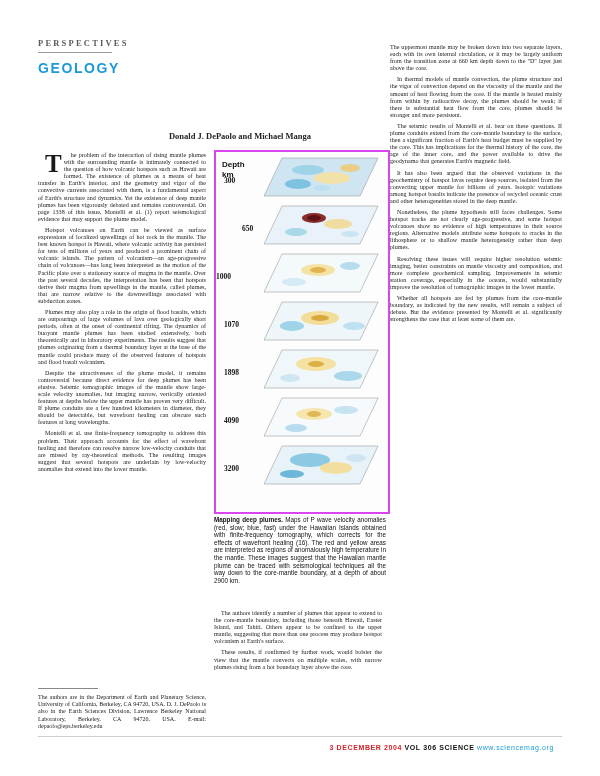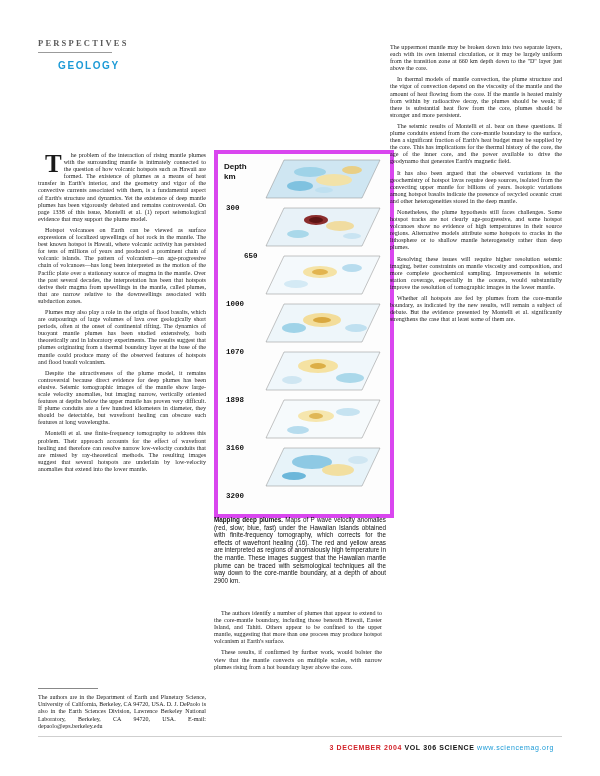--- a/index.html
+++ b/index.html
@@ -40,25 +40,24 @@
     top: 52px;
     width: 74px;
     height: 1px;
     background: #9b9b9b;
   }
   .section-label {
     position: absolute;
     left: 38px;
     top: 60px;
     font-family: "Liberation Sans", sans-serif;
-    font-size: 10px;
+    font-size: 14px;
     font-weight: bold;
     letter-spacing: 1.6px;
     color: #1c9ad6;
-    margin-left: 20px;
   }
   .title {
     position: absolute;
     left: 38px;
     top: 78px;
     width: 404px;
     text-align: center;
     font-family: "Liberation Serif", serif;
     font-size: 19px;
     font-weight: bold;
@@ -103,46 +102,45 @@
   }
 
   
   .figure {
     position: absolute;
     left: 214px;
     top: 150px;
     width: 172px;
     height: 360px;
     background: #fdfdfd;
-    border: 4px solid #d946ef;
+    border: 2px solid #d946ef;
     overflow: hidden;
   }
   .fig-depth-label {
     position: absolute;
     left: 6px;
     top: 8px;
     font-family: "Liberation Sans", sans-serif;
     font-size: 8px;
     font-weight: bold;
     color: #111;
     line-height: 9.5px;
   }
   .slab {
     position: absolute;
     width: 118px;
     height: 43px;
   }
   .slab svg { display: block; }
   .slab-label {
     position: absolute;
-    font-family: Liberation Mono, monospace;
+    font-family: Liberation Serif, serif;
     font-size: 7.5px;
     font-weight: bold;
     color: #111;
-    margin-top: 26px;
   }
   .fig-caption {
     position: absolute;
     left: 214px;
     top: 516px;
     width: 172px;
     font-family: "Liberation Sans", sans-serif;
     font-size: 6.3px;
     line-height: 7.6px;
     color: #111;
@@ -204,20 +202,21 @@
 </style>
 </head>
 <body>
 
 <div class="page">
 
   <div class="kicker">PERSPECTIVES</div>
   <div class="kicker-rule"></div>
   <div class="section-label">GEOLOGY</div>
   <div class="title" style="white-space:pre-line"></div>
+  <div class="authors">Donald J. DePaolo and Michael Manga</div>
 
   <div class="col" id="col1">
     <p class="dropcap-para">The problem of the interaction of rising mantle plumes with the surrounding mantle is intimately connected to the question of how volcanic hotspots such as Hawaii are formed. The existence of plumes as a means of heat transfer in Earth's interior, and the geometry and vigor of the convective currents associated with them, is a fundamental aspect of Earth's structure and dynamics. Yet the existence of deep mantle plumes has been vigorously debated and remains controversial. On page 1338 of this issue, Montelli et al. (1) report seismological evidence that may support the plume model.</p>
     <p>Hotspot volcanoes on Earth can be viewed as surface expressions of localized upwellings of hot rock in the mantle. The best known hotspot is Hawaii, where volcanic activity has persisted for tens of millions of years and produced a prominent chain of volcanic islands. The pattern of volcanism—an age-progressive chain of volcanoes—has long been interpreted as the motion of the Pacific plate over a stationary source of magma in the mantle. Over the past several decades, the interpretation has been that hotspots derive their magma from upwellings in the mantle, called plumes, that are narrow relative to the downwellings associated with subduction zones.</p>
     <p>Plumes may also play a role in the origin of flood basalts, which are outpourings of large volumes of lava over geologically short periods, often at the onset of continental rifting. The dynamics of buoyant mantle plumes has been studied extensively, both theoretically and in laboratory experiments. The results suggest that plumes originating from a thermal boundary layer at the base of the mantle could produce many of the observed features of hotspots and flood basalt volcanism.</p>
     <p>Despite the attractiveness of the plume model, it remains controversial because direct evidence for deep plumes has been elusive. Seismic tomographic images of the mantle show large-scale velocity anomalies, but imaging narrow, vertically oriented features at depths below the upper mantle has proven very difficult. If plume conduits are a few hundred kilometers in diameter, they should be detectable, but wavefront healing can obscure such features at long wavelengths.</p>
     <p>Montelli et al. use finite-frequency tomography to address this problem. Their approach accounts for the effect of wavefront healing and therefore can resolve narrow low-velocity conduits that are missed by ray-theoretical methods. The resulting images suggest that several hotspots are underlain by low-velocity anomalies that extend into the lower mantle.</p>
   </div>
 
   <div class="figure">
@@ -250,21 +249,21 @@
 
     <div class="slab" style="left:46px; top:100px;">
       <svg width="118" height="46" viewBox="0 0 118 46">
         <polygon points="20,2 116,2 98,40 2,40" fill="#f4f9fc" stroke="#8a8a8a" stroke-width="0.5"></polygon>
         <ellipse cx="56" cy="18" rx="17" ry="6" fill="#f5e3a6"></ellipse>
         <ellipse cx="56" cy="18" rx="8" ry="3" fill="#e2b44f"></ellipse>
         <ellipse cx="88" cy="14" rx="10" ry="4" fill="#b7dcee"></ellipse>
         <ellipse cx="32" cy="30" rx="12" ry="4" fill="#d4eaf5"></ellipse>
       </svg>
     </div>
-    <div class="slab-label" style="left:8px; top:120px;">1000</div>
+    <div class="slab-label" style="left:0; top:120px;">1000</div>
 
     <div class="slab" style="left:46px; top:148px;">
       <svg width="118" height="46" viewBox="0 0 118 46">
         <polygon points="20,2 116,2 98,40 2,40" fill="#eef6fa" stroke="#8a8a8a" stroke-width="0.5"></polygon>
         <ellipse cx="58" cy="18" rx="19" ry="7" fill="#f3dd9a"></ellipse>
         <ellipse cx="58" cy="18" rx="9" ry="3" fill="#d9a83f"></ellipse>
         <ellipse cx="30" cy="26" rx="12" ry="5" fill="#9fd3e8"></ellipse>
         <ellipse cx="92" cy="26" rx="11" ry="4" fill="#bfe0f0"></ellipse>
       </svg>
     </div>
@@ -283,21 +282,21 @@
 
     <div class="slab" style="left:46px; top:244px;">
       <svg width="118" height="46" viewBox="0 0 118 46">
         <polygon points="20,2 116,2 98,40 2,40" fill="#f6fafc" stroke="#8a8a8a" stroke-width="0.5"></polygon>
         <ellipse cx="52" cy="18" rx="18" ry="6" fill="#f6e6ae"></ellipse>
         <ellipse cx="52" cy="18" rx="7" ry="3" fill="#e0b756"></ellipse>
         <ellipse cx="84" cy="14" rx="12" ry="4" fill="#c6e3f1"></ellipse>
         <ellipse cx="34" cy="32" rx="11" ry="4" fill="#b6dcee"></ellipse>
       </svg>
     </div>
-    <div class="slab-label" style="left:8px; top:264px;">3160</div>
+    <div class="slab-label" style="left:8px; top:264px;">4090</div>
 
     <div class="slab" style="left:46px; top:292px;">
       <svg width="118" height="46" viewBox="0 0 118 46">
         <polygon points="20,2 116,2 98,40 2,40" fill="#e7f3f9" stroke="#8a8a8a" stroke-width="0.5"></polygon>
         <ellipse cx="48" cy="16" rx="20" ry="7" fill="#8ec9e4"></ellipse>
         <ellipse cx="74" cy="24" rx="16" ry="6" fill="#f2dfa0"></ellipse>
         <ellipse cx="30" cy="30" rx="12" ry="4" fill="#6cb7da"></ellipse>
         <ellipse cx="94" cy="14" rx="10" ry="4" fill="#cfe6f2"></ellipse>
       </svg>
     </div>

